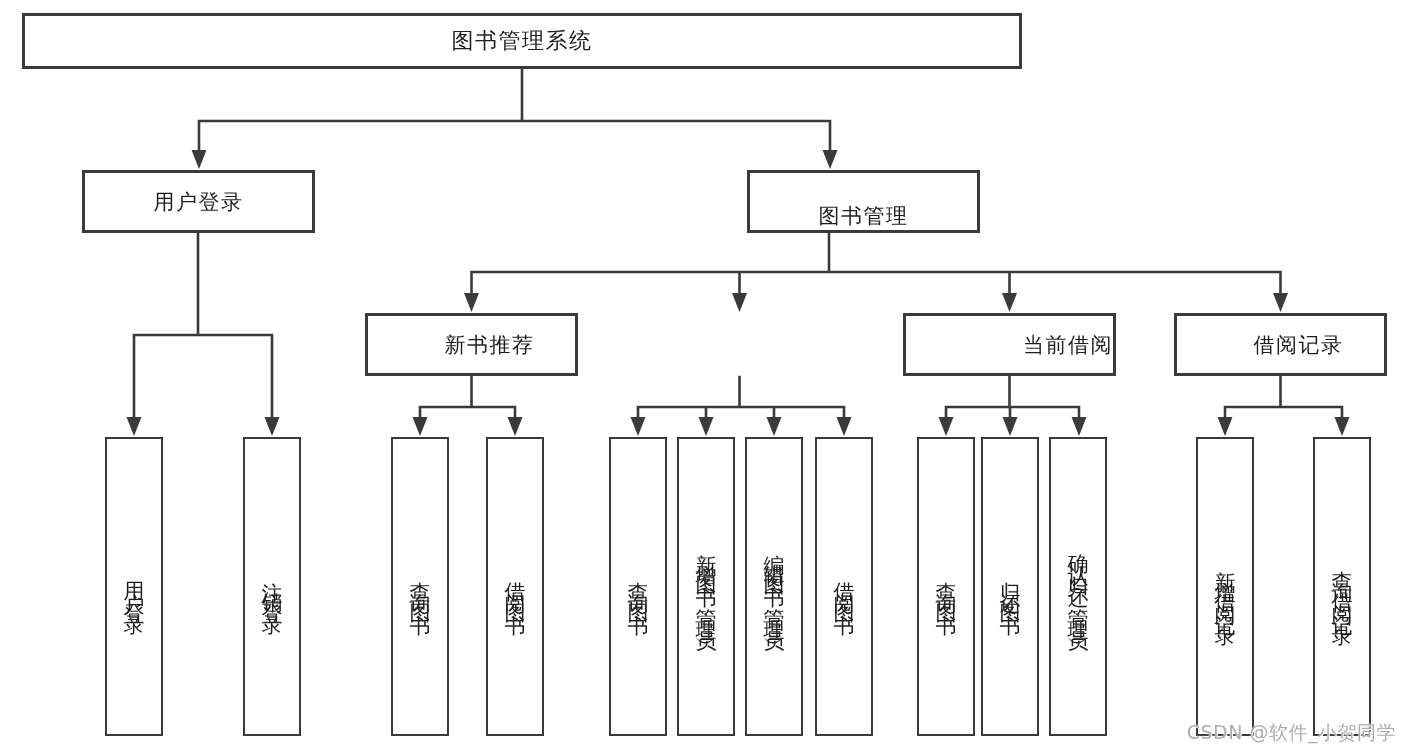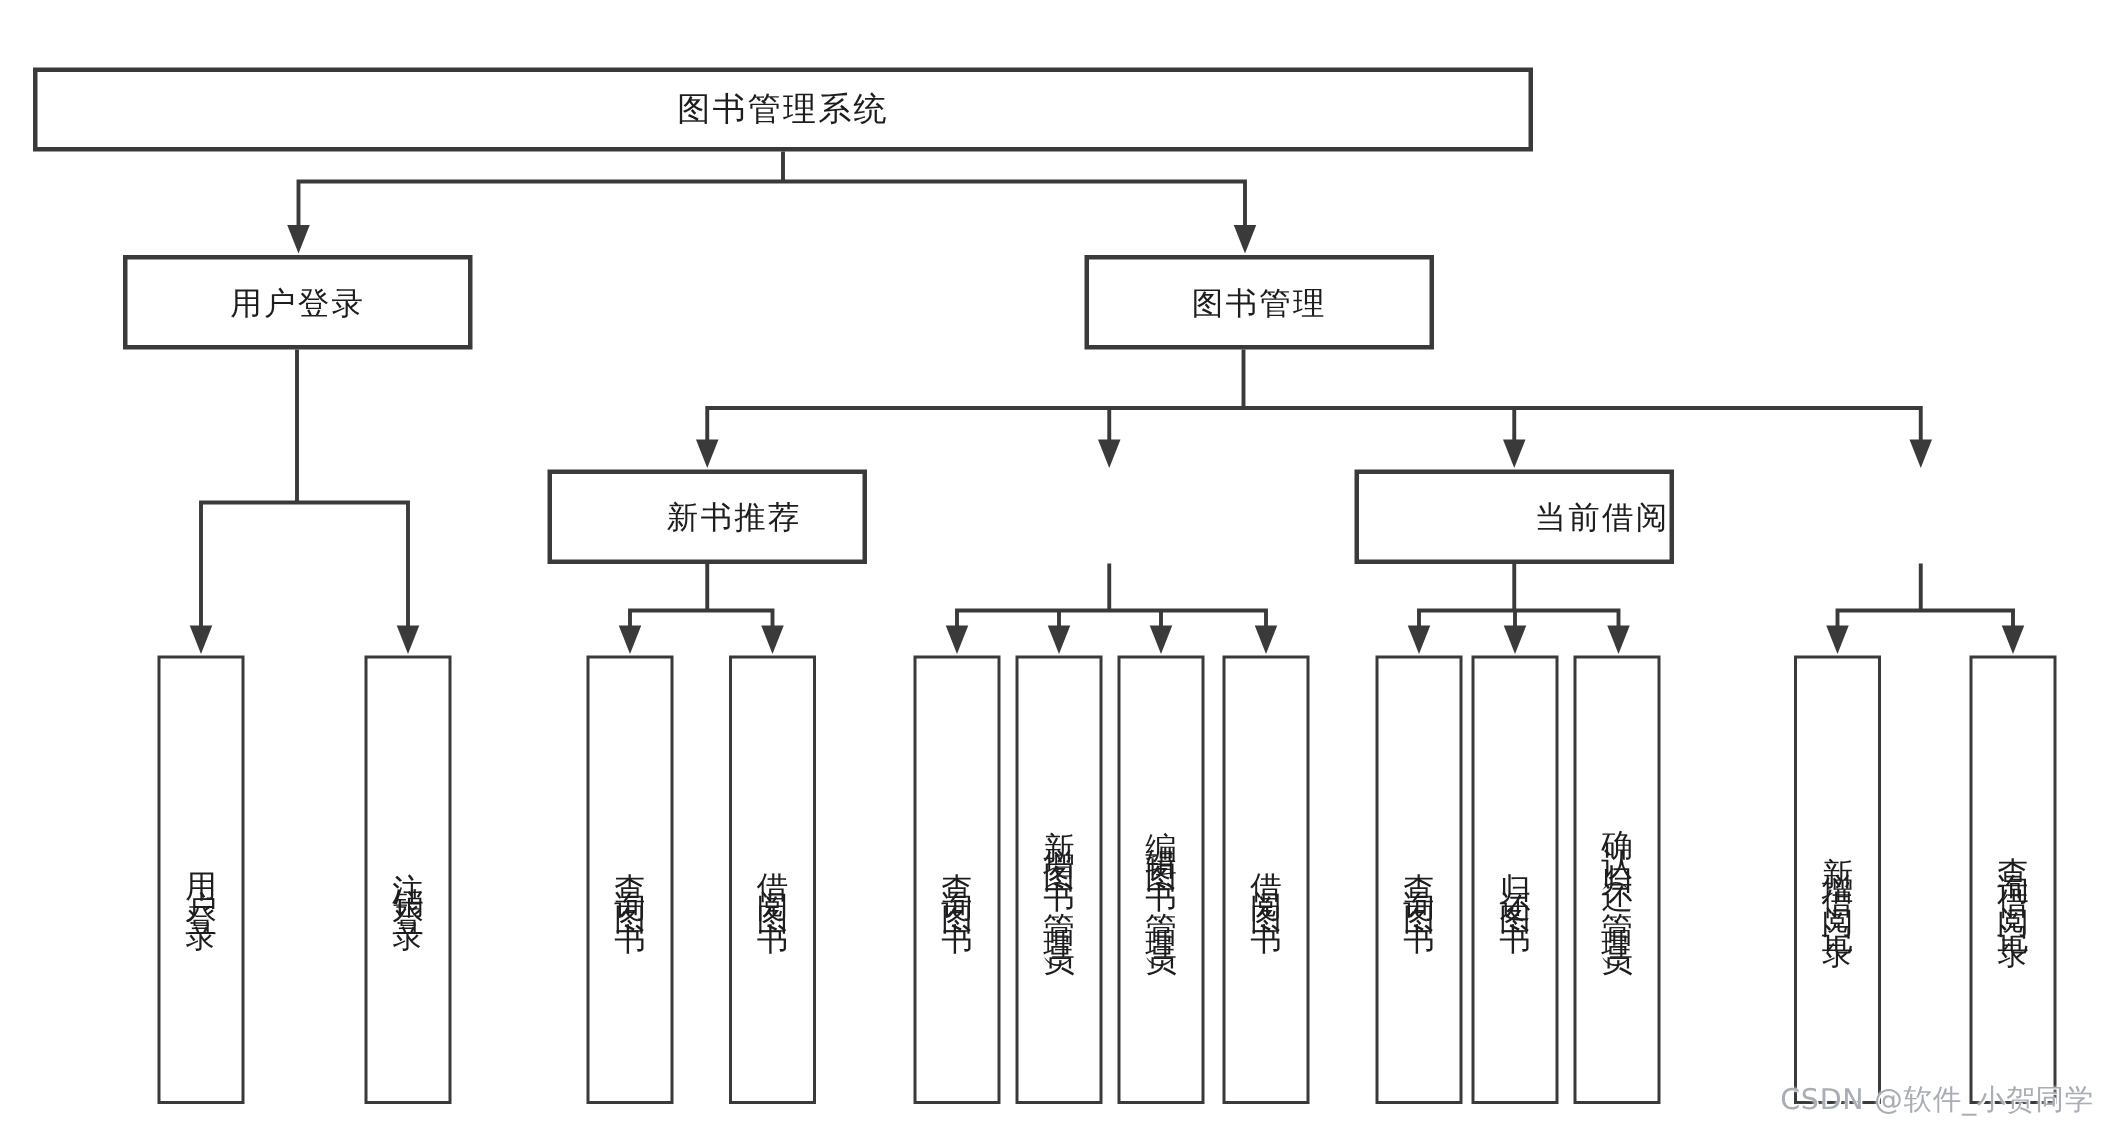--- a/index.html
+++ b/index.html
@@ -40,21 +40,21 @@
     align-items: center;
     justify-content: center;
     color: var(--text);
   }
   .box .lbl {
     font-size: 21px;
     letter-spacing: 1.5px;
     color: var(--text);
     white-space: nowrap;
   }
-  .root-box { left: 22px; top: 13px; width: 1000px; height: 56px; margin-top: 32px; }
+  .root-box { left: 22px; top: 13px; width: 1000px; height: 56px; }
   .root-box .lbl { font-size: 22px; }
   .mid { width: 233px; height: 63px; top: 170px; }
   .sub { width: 213px; height: 63px; top: 313px; padding-left: 36px; }
   .leaf { width: 58px; height: 299px; top: 437px; border-width: 2.5px; }
   .leaf .lbl {
     writing-mode: vertical-rl;
     text-orientation: mixed;
     font-size: 21px;
     letter-spacing: 11px;
     white-space: nowrap;
@@ -112,29 +112,32 @@
     <polygon points="1334.5,417 1349.5,417 1342,436"></polygon>
   </svg>
 
   <div class="box root-box">
     <span class="lbl">图书管理系统</span>
   </div>
 
   <div class="box mid" style="left:82px;">
     <span class="lbl">用户登录</span>
   </div>
-  <div class="box mid" style="left:723px;">
+  <div class="box mid" style="left:747px;align-items:flex-end;">
     <span class="lbl">图书管理</span>
   </div>
 
   <div class="box sub" style="left:365px;">
     <span class="lbl">新书推荐</span>
   </div>
   <div class="box sub" style="left:903px;justify-content:flex-end;">
     <span class="lbl">当前借阅</span>
+  </div>
+  <div class="box sub" style="left:1174px;">
+    <span class="lbl">借阅记录</span>
   </div>
 
   <div class="box leaf" style="left:105px;">
     <span class="lbl">用户登录</span>
   </div>
   <div class="box leaf" style="left:243px;">
     <span class="lbl">注销登录</span>
   </div>
   <div class="box leaf" style="left:391px;">
     <span class="lbl">查询图书</span>

